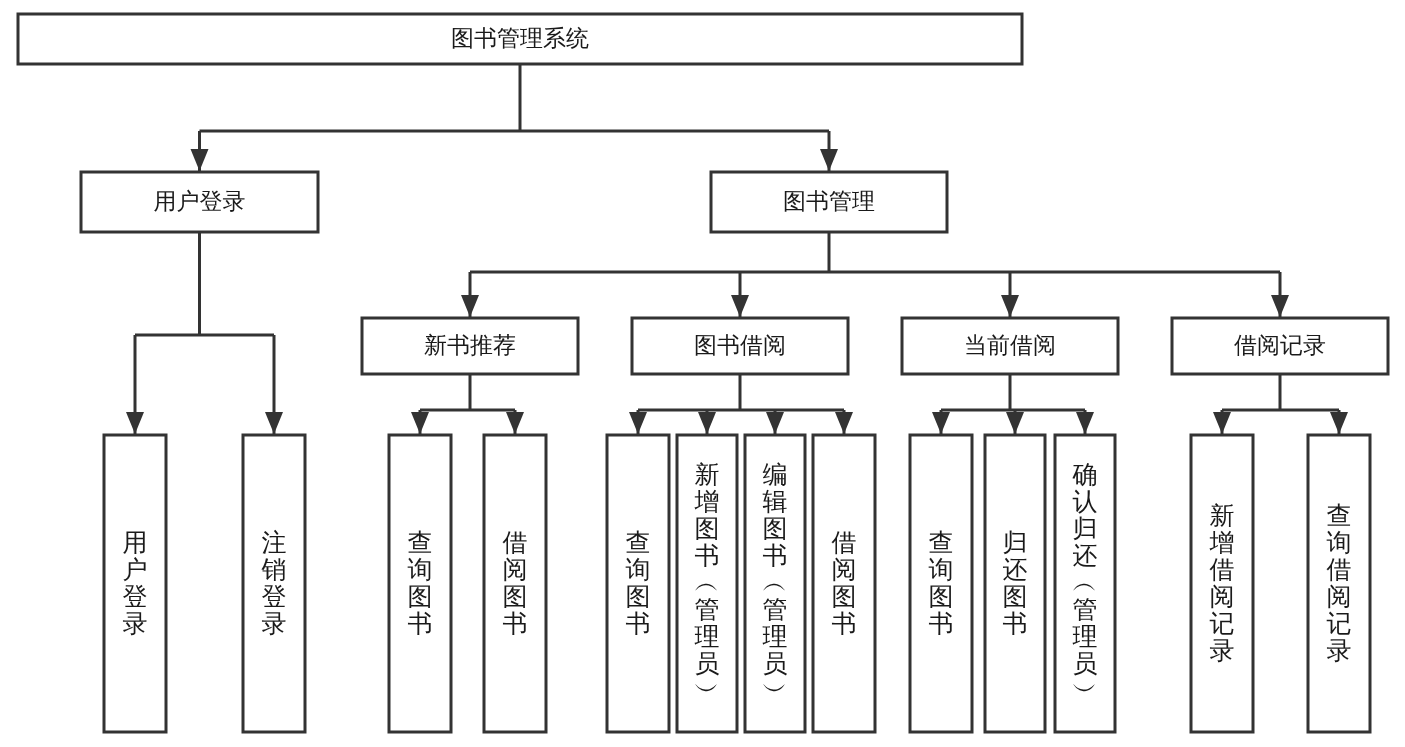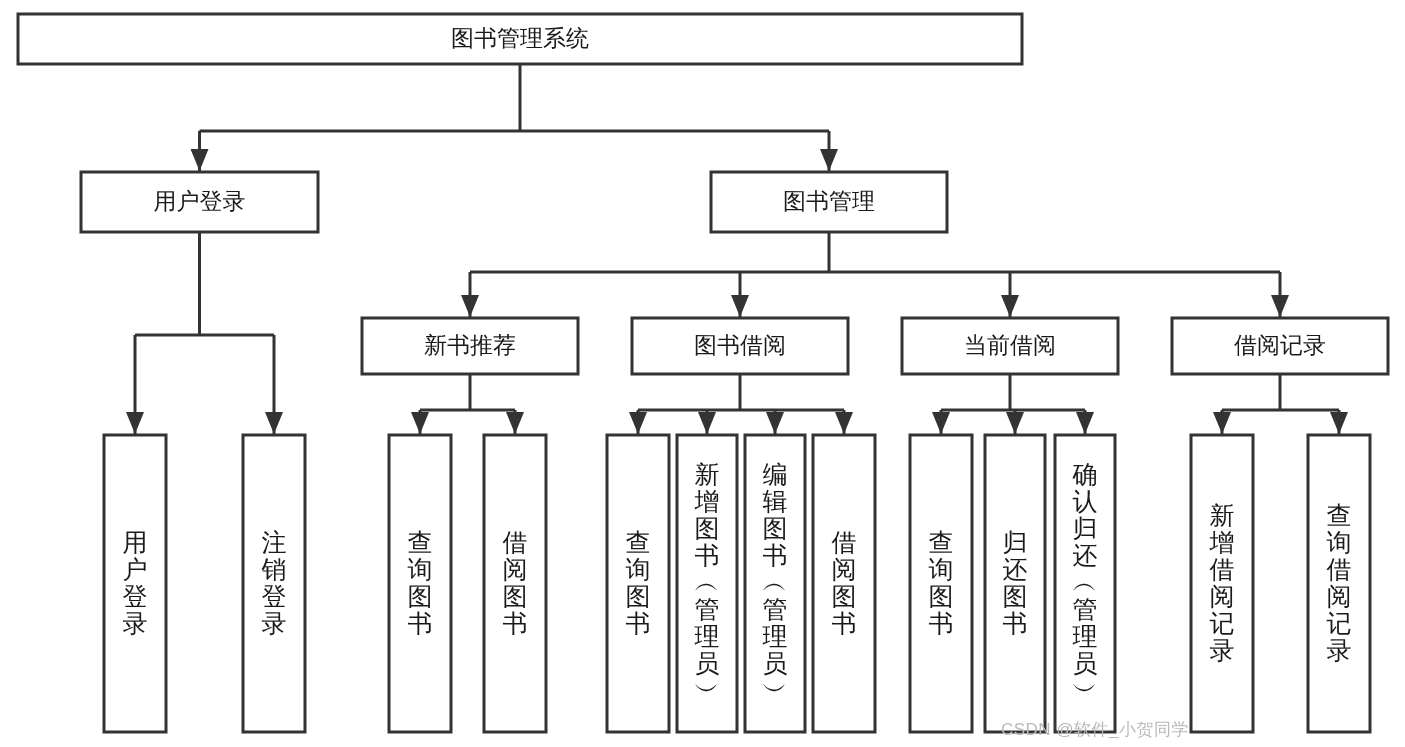--- a/index.html
+++ b/index.html
@@ -200,14 +200,13 @@
         <g>
           <rect x="1191" y="435" width="62" height="297" class="node-box"></rect>
           <text x="1222" y="523.56" class="node-label-v"><tspan x="1222" dy="0">新</tspan><tspan x="1222" dy="27">增</tspan><tspan x="1222" dy="27">借</tspan><tspan x="1222" dy="27">阅</tspan><tspan x="1222" dy="27">记</tspan><tspan x="1222" dy="27">录</tspan></text>
         </g>
         <g>
           <rect x="1308" y="435" width="62" height="297" class="node-box"></rect>
           <text x="1339" y="523.56" class="node-label-v"><tspan x="1339" dy="0">查</tspan><tspan x="1339" dy="27">询</tspan><tspan x="1339" dy="27">借</tspan><tspan x="1339" dy="27">阅</tspan><tspan x="1339" dy="27">记</tspan><tspan x="1339" dy="27">录</tspan></text>
         </g>
       </g>
   </svg>
-  <div class="watermark">CSDN @软件_小贺同学</div>
 </div>
 
 </body></html>

